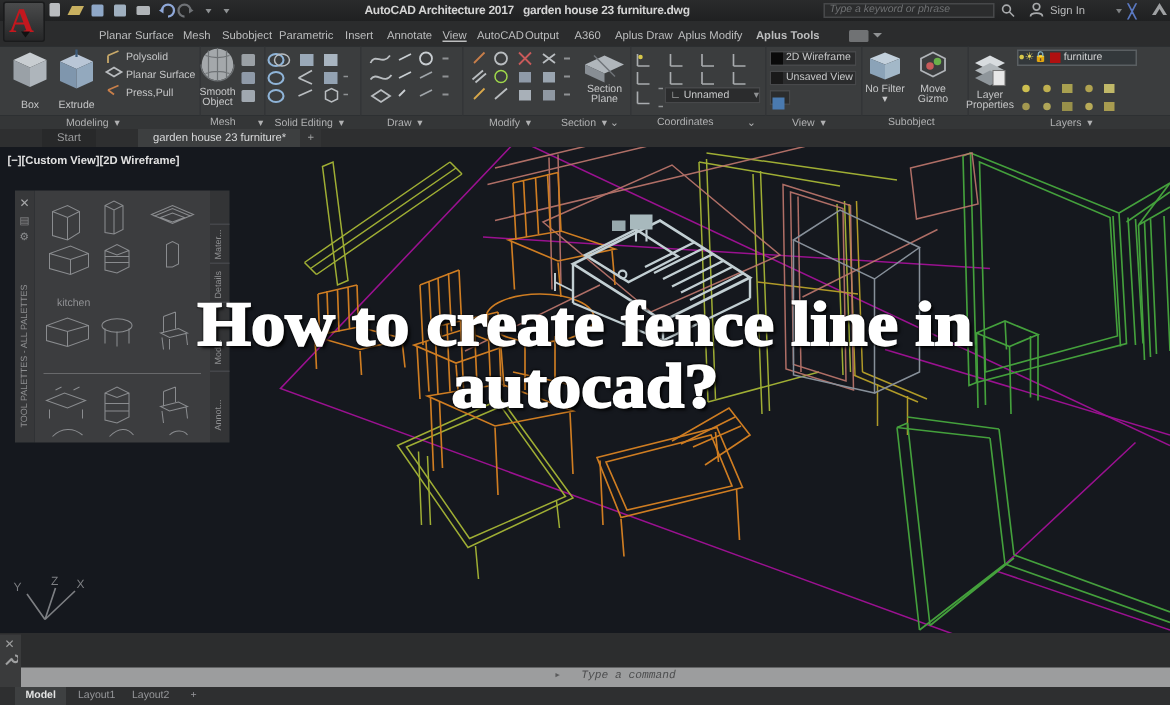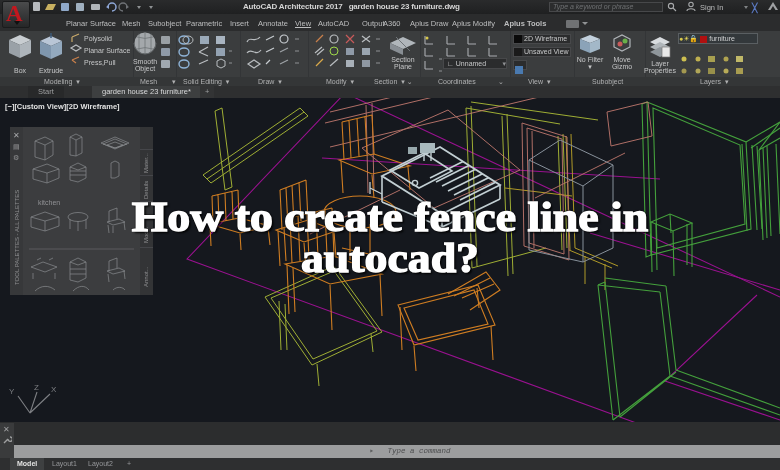--- a/index.html
+++ b/index.html
@@ -94,21 +94,21 @@
     <div class="rtab active" style="left:25px;padding:0 7px;margin-top:35px;">Home</div>
     <div class="rtab" style="left:66px;">Planar</div>
     <div class="rtab" style="left:90px;">Surface</div>
     <div class="rtab" style="left:122px;">Mesh</div>
     <div class="rtab" style="left:148px;">Subobject</div>
     <div class="rtab" style="left:186px;">Parametric</div>
     <div class="rtab" style="left:230px;">Insert</div>
     <div class="rtab" style="left:258px;">Annotate</div>
     <div class="rtab" style="left:295px;text-decoration:underline;">View</div>
     <div class="rtab" style="left:318px;">AutoCAD</div>
-    <div class="rtab" style="left:350px;margin-left:12px;">Output</div>
+    <div class="rtab" style="left:350px;">Output</div>
     <div class="rtab" style="left:383px;">A360</div>
     <div class="rtab" style="left:410px;">Aplus Draw</div>
     <div class="rtab" style="left:452px;">Aplus Modify</div>
     <div class="rtab" style="left:504px;font-weight:bold;">Aplus Tools</div>
     <div style="position:absolute;left:566px;top:6px;width:13px;height:8px;background:#707274;border-radius:1px;"></div>
     <div style="position:absolute;left:582px;top:8px;width:0;height:0;border-left:3px solid transparent;border-right:3px solid transparent;border-top:3px solid #909294;"></div>
   </div>
 
   <div class="abs" style="left:2px;top:1px;width:28px;height:27px;background:linear-gradient(#4a4b4c,#262728);border:1px solid #1a1b1c;border-radius:2px;">
     <div style="position:absolute;left:3px;top:-1px;color:#c4171e;font-size:23px;font-weight:bold;font-family:'Liberation Serif',serif;">A</div>

